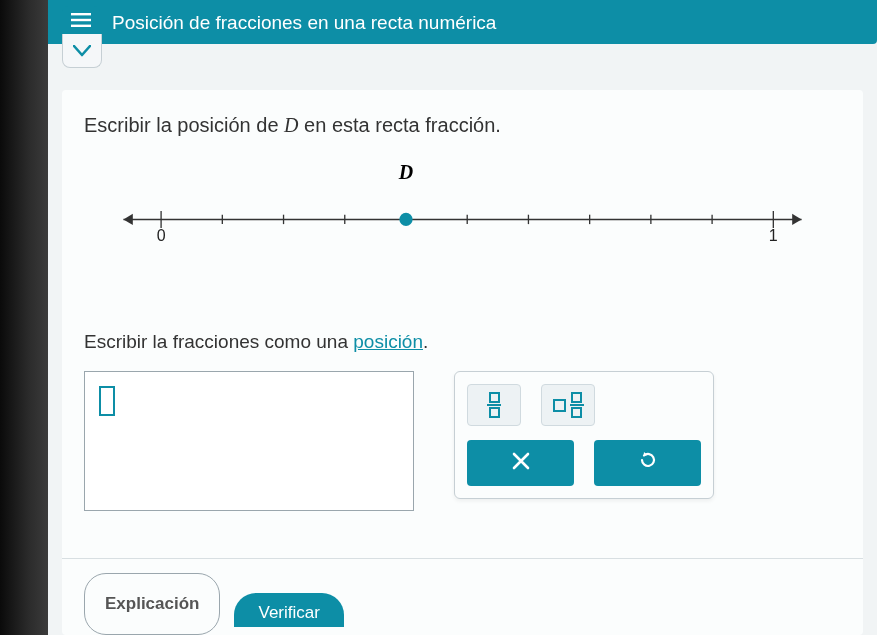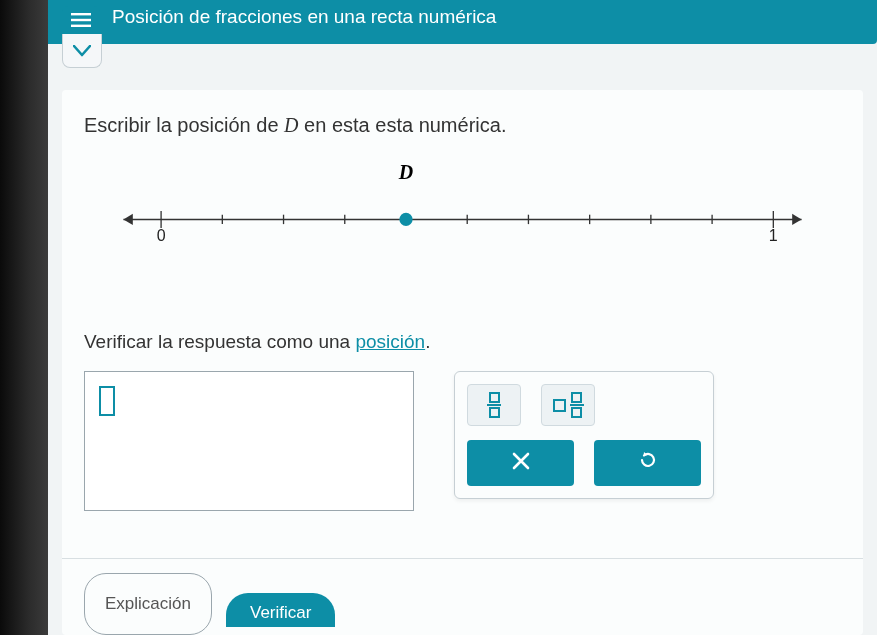--- a/index.html
+++ b/index.html
@@ -2,21 +2,21 @@
 <html><head>
 <meta charset="utf-8">
 <style>
   * { box-sizing: border-box; margin: 0; padding: 0; }
   html, body { width: 877px; height: 635px; font-family: Arial, Helvetica, sans-serif; background: #f5f7f9; overflow: hidden; }
   body { position: relative; }
 
   .bezel { position: absolute; top:0; left:0; bottom:0; width:48px; background: linear-gradient(90deg,#0a0a0a 0%, #2b2b2b 60%, #3b3b3b 100%); }
   .screen { position:absolute; left:48px; top:0; right:0; bottom:0; background:#f1f4f5; display:flex; flex-direction:column; }
 
-  .titlebar { background:#0d8ea6; color:#fff; display:flex; align-items:flex-start; gap:12px; padding:6px 14px 10px 14px; font-size:19px; font-weight:500; border-bottom-right-radius:4px; }
+  .titlebar { background:#0d8ea6; color:#fff; display:flex; align-items:flex-end; gap:12px; padding:6px 14px 10px 14px; font-size:19px; font-weight:500; border-bottom-right-radius:4px; }
   .menu-chip { width:38px; height:28px; border-radius:6px 6px 0 0; background:#0d8ea6; display:flex; align-items:center; justify-content:center; }
 
   .expand-tab { position:absolute; top:34px; left:14px; width:40px; height:34px; background:#f5f7f9; border:1px solid #c6cfd4; border-top:none; border-radius:0 0 8px 8px; display:flex; align-items:center; justify-content:center; color:#0d8ea6; z-index:5;}
   .chev { font-size:20px; }
 
   .card { margin: 46px 14px 0 14px; background:#fbfdfd; border-radius:4px; padding: 24px 22px 10px 22px; flex:1; position:relative; }
 
   .question { font-size:20px; color:#333; }
   .mathvar { font-family: 'Times New Roman', Georgia, serif; font-style: italic; }
 
@@ -37,21 +37,21 @@
   .pal-row { display:flex; gap:20px; }
   .pal-btn { width:54px; height:42px; background:#edf2f4; border:1px solid #d0dadf; border-radius:4px; display:flex; align-items:center; justify-content:center; cursor:pointer; }
   .frac-glyph { display:flex; flex-direction:column; align-items:center; gap:1px; }
   .tiny-box { width:11px; height:11px; border:2px solid #0d8ea6; background:transparent; }
   .frac-bar { width:14px; height:2px; background:#0d8ea6; }
   .mix-wrap { display:flex; align-items:center; gap:4px;}
   .big-box { width:13px; height:13px; border:2px solid #0d8ea6;}
   .act-btn { flex:1; height:46px; background:#0d8ea6; color:#fff; font-size:22px; border:none; border-radius:4px; display:flex; align-items:center; justify-content:center; cursor:pointer; }
 
   .footer { position:absolute; bottom:0; left:0; right:0; padding:14px 22px 0 22px; display:flex; gap:14px; align-items:center; border-top:1px solid #d8dfe2; }
-  .btn-outline { border:1.5px solid #9aa6ad; background:#fbfdfd; color:#555; border-radius:22px; padding:20px 20px; font-size:17px; cursor:pointer; }
+  .btn-outline { border:1.5px solid #9aa6ad; background:#fbfdfd; color:#555; border-radius:22px; padding:20px 20px; font-size:17px; cursor:pointer;font-weight:bold; }
   .btn-primary { border:none; background:#0d8ea6; color:#fff; border-radius:22px 22px 0 0; padding:10px 24px 4px 24px; font-size:17px; cursor:pointer; position:relative; top:6px; }
 </style>
 </head>
 <body>
 
 <div class="bezel"></div>
 
 <div class="screen">
 
   <div class="titlebar">
@@ -69,21 +69,21 @@
     <span class="chev">
       <svg width="18" height="12" viewBox="0 0 18 12">
           <path d="M1 1 L9 10 L17 1" stroke="#0d8ea6" stroke-width="2.6" fill="none" stroke-linecap="round" stroke-linejoin="round"></path>
         </svg>
     </span>
   </div>
 
   <div class="card">
 
     <p class="question">
-      <span>Escribir la posición de </span><span class="mathvar">D</span><span> en esta esta numérica.</span>
+      <span>Escribir la posición de </span><span class="mathvar">D</span><span> en esta recta fracción.</span>
     </p>
 
     <div class="nl-wrap">
       <div class="nl-label" id="nl-point-label" style="left: 41.8919%; transform: translateX(-50%);">D</div>
       <svg class="nl-svg" id="nl-svg" viewBox="0 0 740 70">
           <line x1="10" y1="28" x2="730" y2="28" stroke="#333" stroke-width="1.6"></line>
           <path d="M10 28 l10 -6 l0 12 z" fill="#333"></path>
           <path d="M730 28 l-10 -6 l0 12 z" fill="#333"></path>
           <line x1="50" y1="19" x2="50" y2="37" stroke="#333" stroke-width="1.4"></line>
           <line x1="115" y1="23" x2="115" y2="33" stroke="#333" stroke-width="1.4"></line>
@@ -96,21 +96,21 @@
           <line x1="570" y1="23" x2="570" y2="33" stroke="#333" stroke-width="1.4"></line>
           <line x1="635" y1="23" x2="635" y2="33" stroke="#333" stroke-width="1.4"></line>
           <line x1="700" y1="19" x2="700" y2="37" stroke="#333" stroke-width="1.4"></line>
           <circle cx="310" cy="28" r="7" fill="#0d8ea6"></circle>
         </svg>
       <div class="tickval" id="lbl-zero" style="left: 6.75676%;">0</div>
       <div class="tickval" id="lbl-one" style="left: 94.5946%;">1</div>
     </div>
 
     <p class="instr">
-      <span>Verificar la respuesta como una </span><a class="link">posición</a><span>.</span>
+      <span>Escribir la fracciones como una </span><a class="link">posición</a><span>.</span>
     </p>
 
     <div class="answer-row">
       <div class="answer-box">
         <div class="cursor-box"></div>
       </div>
 
       <div class="palette">
         <div class="pal-row">
           <div class="pal-btn">

